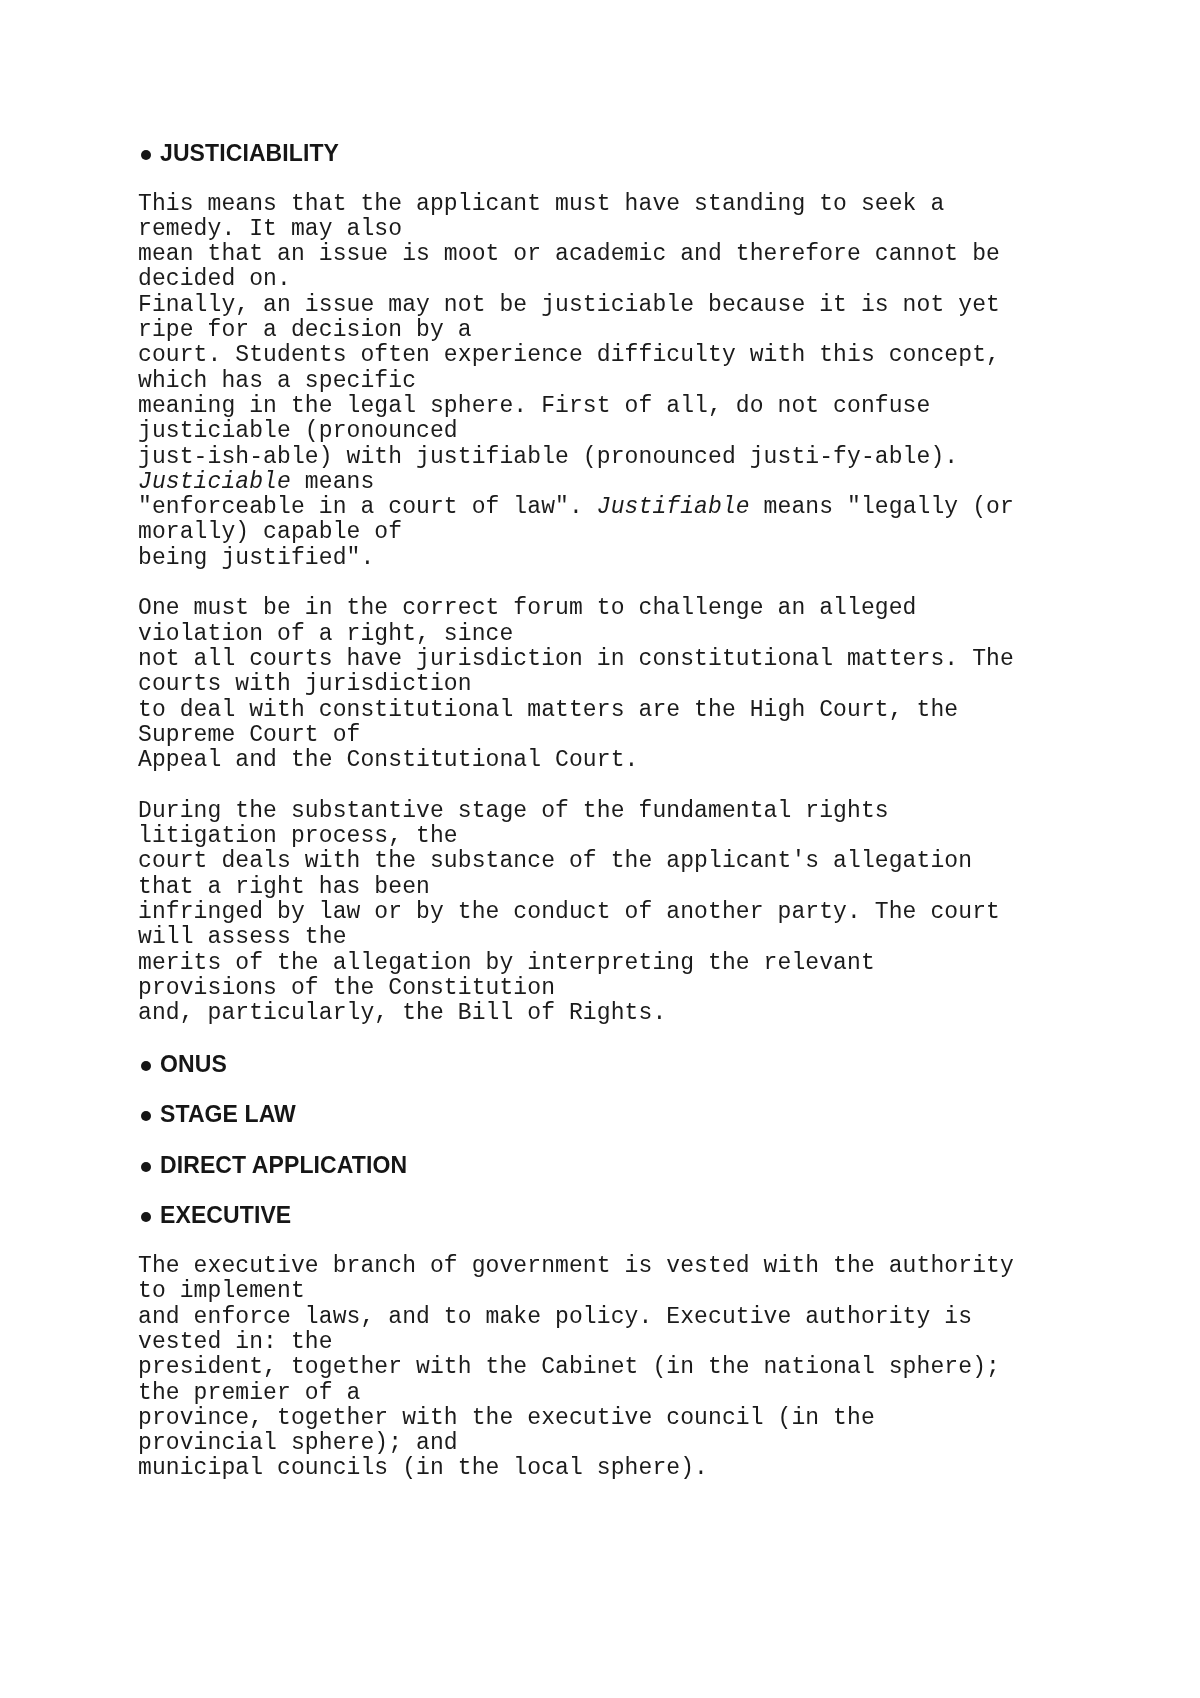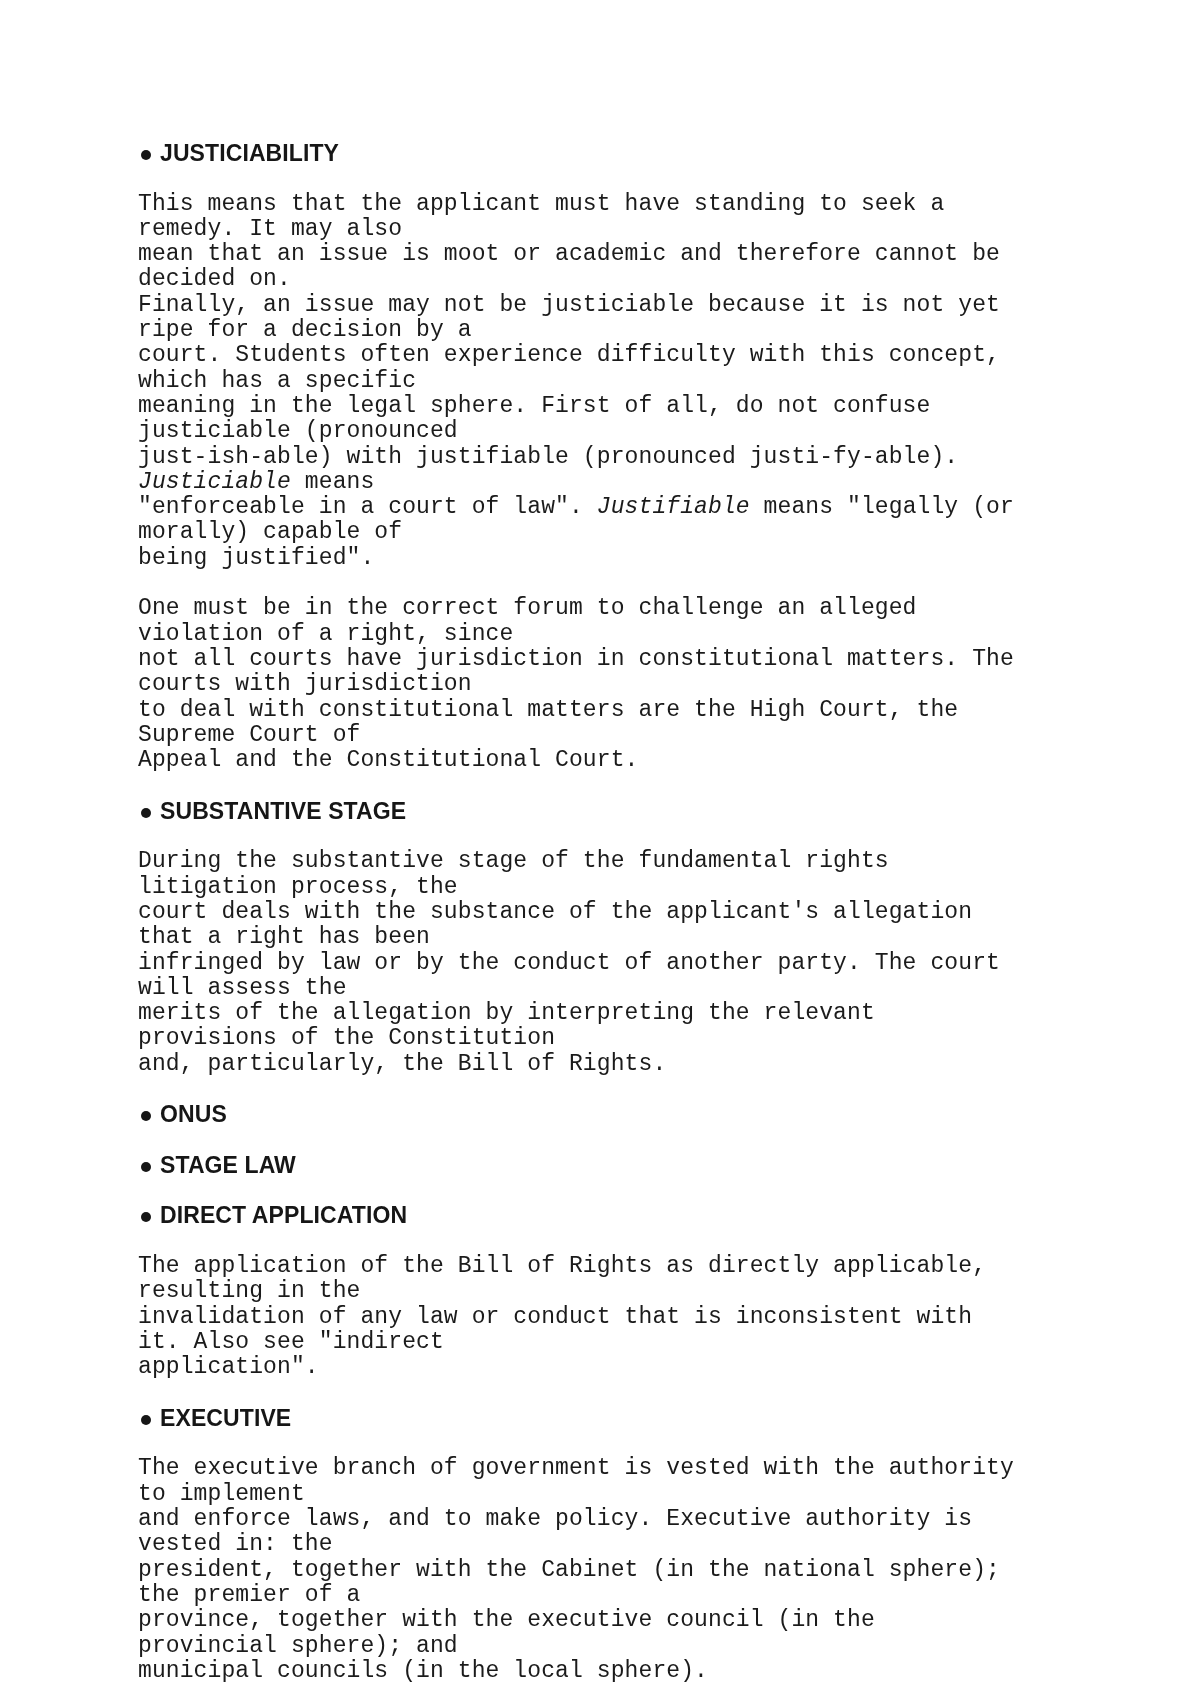--- a/index.html
+++ b/index.html
@@ -73,41 +73,37 @@
     </section>
 
     <section>
       <p class="definition"><span>One must be in the correct forum to challenge an alleged violation of a right, since
 not all courts have jurisdiction in constitutional matters. The courts with jurisdiction
 to deal with constitutional matters are the High Court, the Supreme Court of
 Appeal and the Constitutional Court.</span></p>
     </section>
 
     <section>
-      <h2 class="term-heading"><span class="bullet"></span><span>SUBSTANTIVE STAGE</span></h2>
       <p class="definition"><span>During the substantive stage of the fundamental rights litigation process, the
 court deals with the substance of the applicant's allegation that a right has been
 infringed by law or by the conduct of another party. The court will assess the
 merits of the allegation by interpreting the relevant provisions of the Constitution
 and, particularly, the Bill of Rights.</span></p>
     </section>
 
     <section>
       <h2 class="term-heading"><span class="bullet"></span><span>ONUS</span></h2>
     </section>
 
     <section>
       <h2 class="term-heading"><span class="bullet"></span><span>STAGE LAW</span></h2>
     </section>
 
     <section>
       <h2 class="term-heading"><span class="bullet"></span><span>DIRECT APPLICATION</span></h2>
-      <p class="definition"><span>The application of the Bill of Rights as directly applicable, resulting in the
-invalidation of any law or conduct that is inconsistent with it. Also see "indirect
-application".</span></p>
     </section>
 
     <section>
       <h2 class="term-heading"><span class="bullet"></span><span>EXECUTIVE</span></h2>
       <p class="definition"><span>The executive branch of government is vested with the authority to implement
 and enforce laws, and to make policy. Executive authority is vested in: the
 president, together with the Cabinet (in the national sphere); the premier of a
 province, together with the executive council (in the provincial sphere); and
 municipal councils (in the local sphere).</span></p>
     </section>

